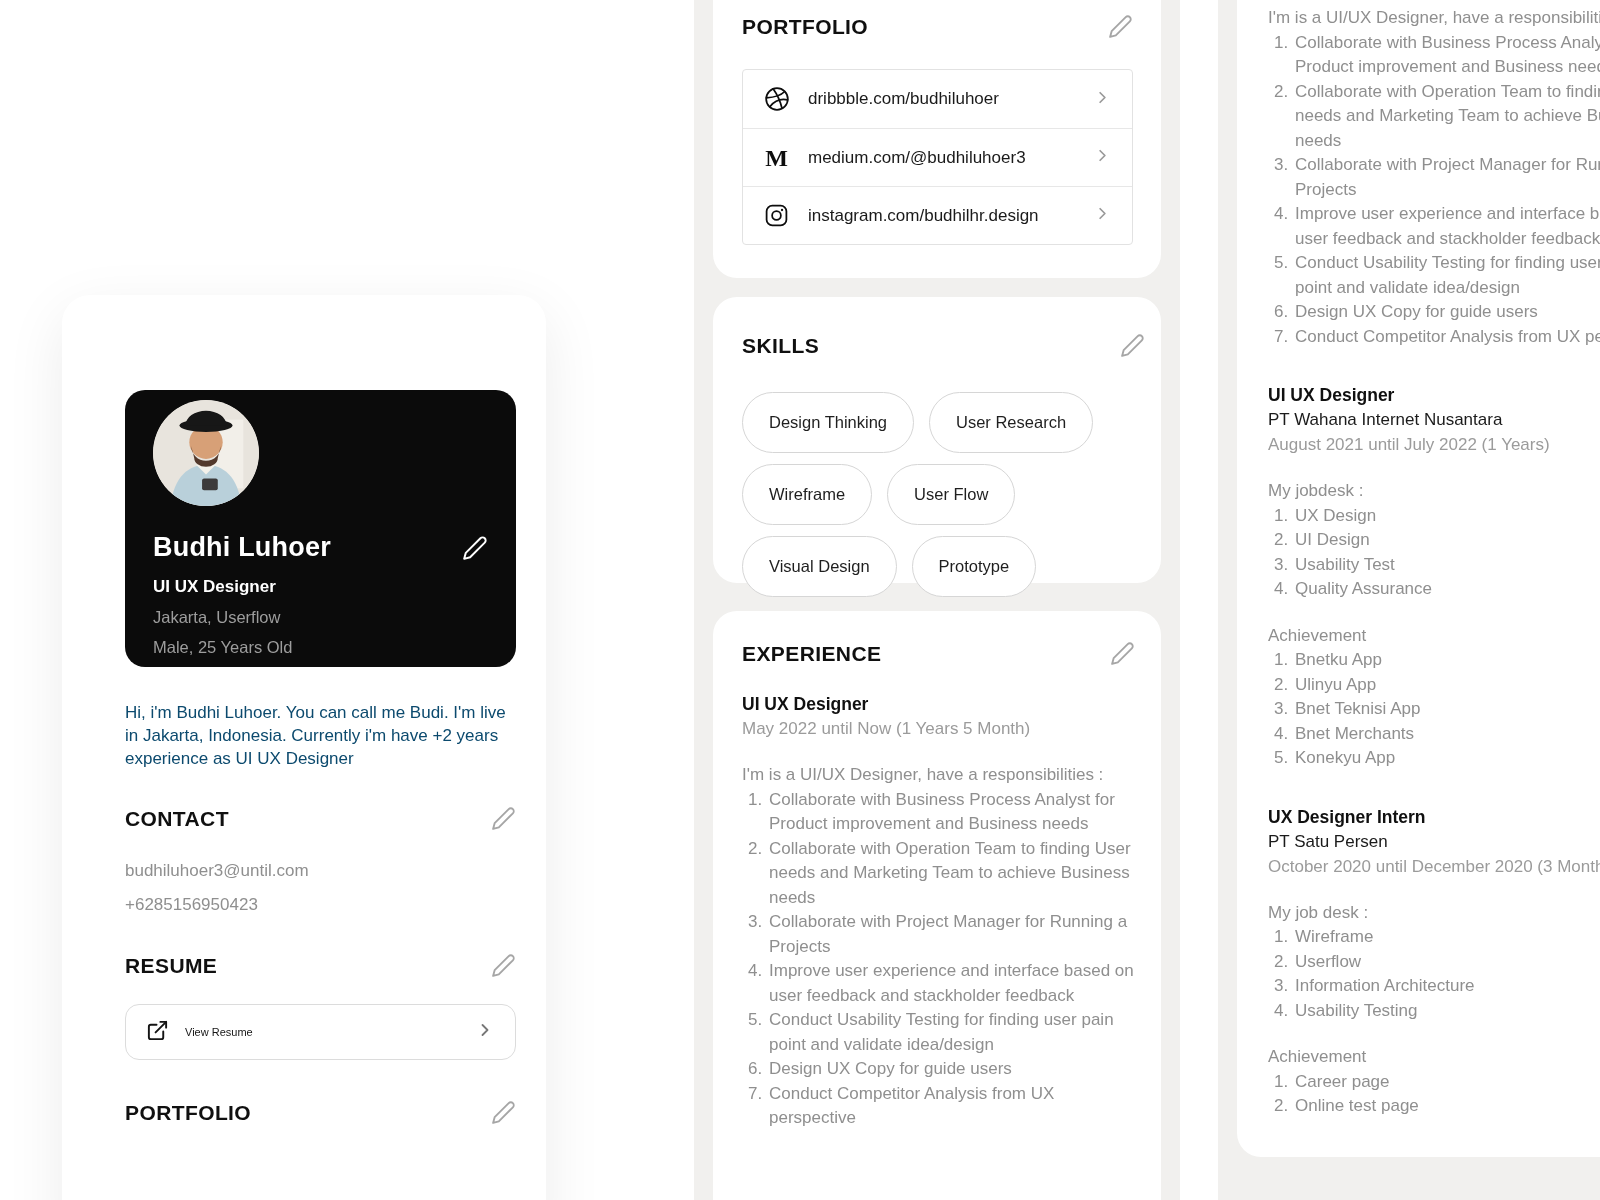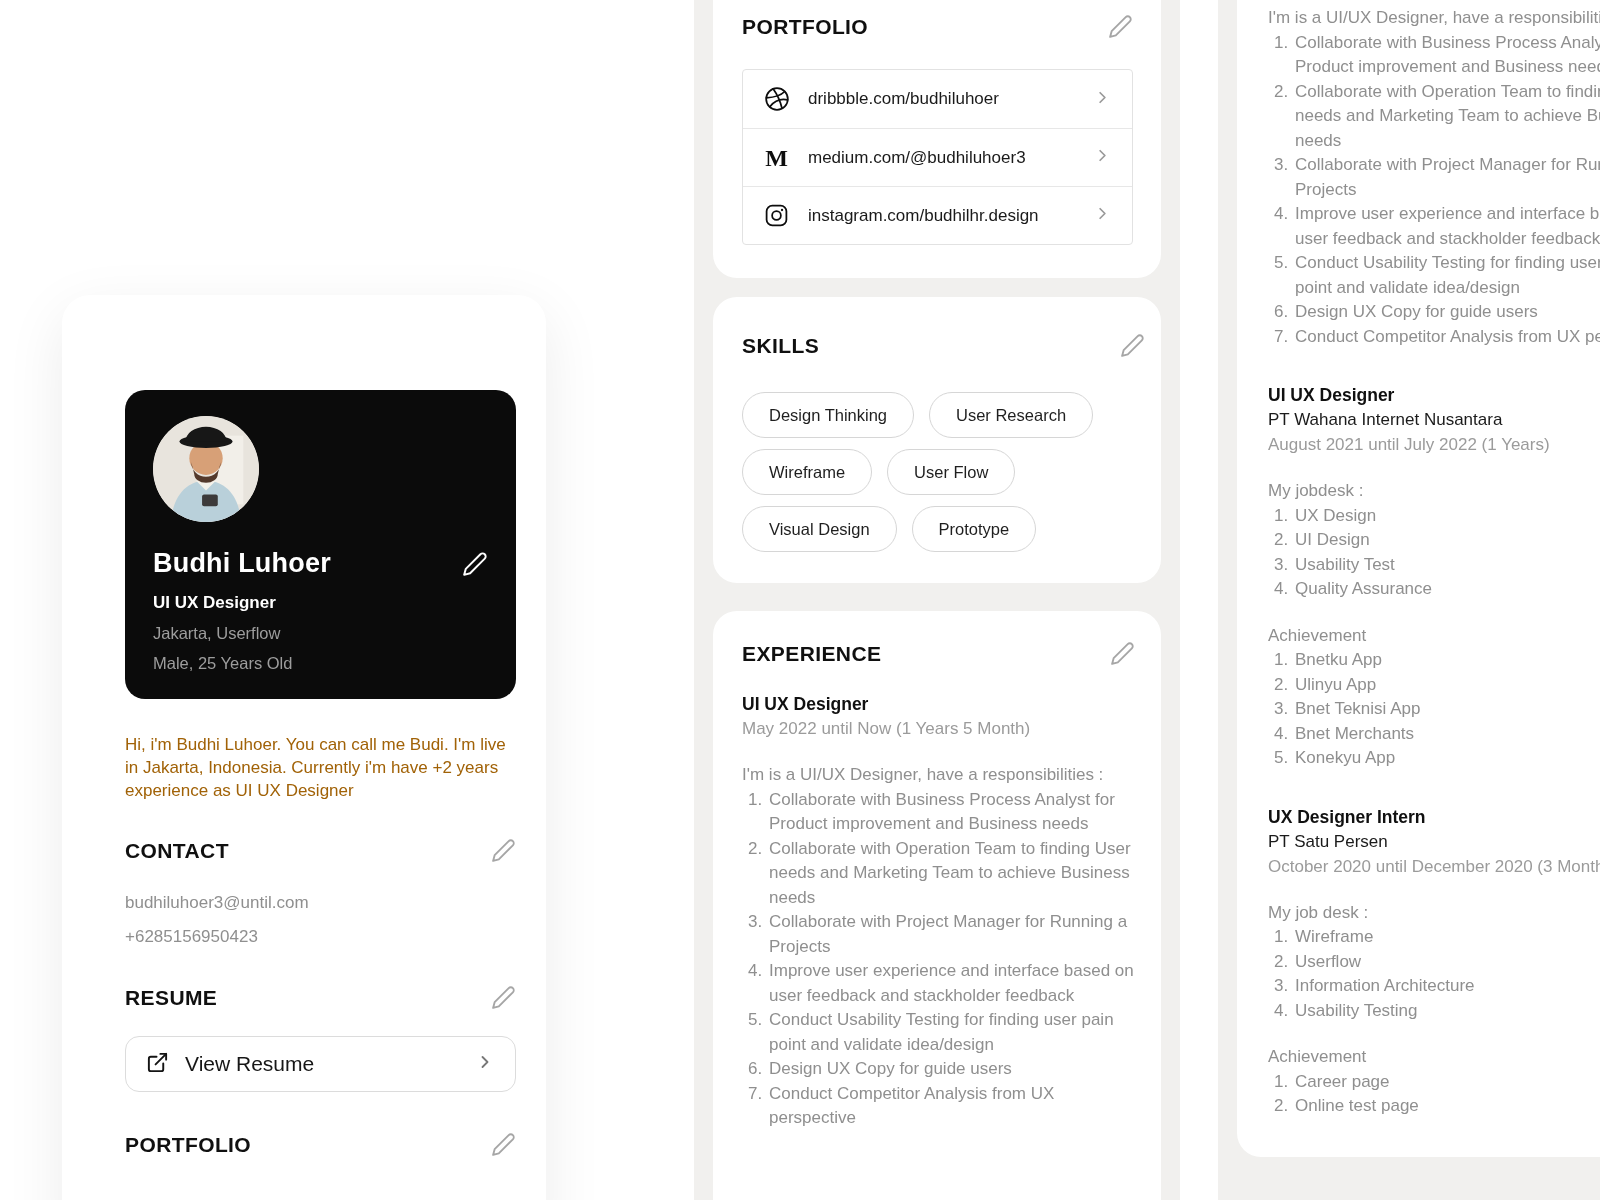--- a/index.html
+++ b/index.html
@@ -9,41 +9,41 @@
 
   
   .intro { position:absolute; left:80px; top:56px; }
   .intro .t-line { font-size:42px; font-weight:500; line-height:50px; letter-spacing:-0.5px; color:#141414; }
   .intro .t-sub  { margin-top:16px; font-size:60px; font-weight:800; letter-spacing:-1px; color:#0d0d0d; }
 
   
   .left-card { position:absolute; left:62px; top:295px; width:484px; height:960px;
                background:#fff; border-radius:28px; box-shadow:0 18px 60px rgba(0,0,0,0.08);
                padding:95px 30px 0 63px; }
-  .black-card { background:#0b0b0b; border-radius:20px; padding:26px 28px; color:#fff; }
+  .black-card { background:#0b0b0b; border-radius:20px; padding:10px 28px; color:#fff; }
   .avatar { width:106px; height:106px; border-radius:50%; overflow:hidden; background:#e8e4dd; }
   .avatar svg { display:block; width:100%; height:100%; }
   .name-row { display:flex; justify-content:space-between; align-items:center; margin-top:26px; }
   .p-name { font-size:27px; font-weight:700; letter-spacing:0.2px; }
   .p-role { margin-top:14px; font-size:17px; font-weight:700; }
   .p-gray { margin-top:11px; font-size:16.5px; color:#9d9d9d; }
-  .bio { margin-top:34px; font-size:17px; line-height:23px; color:#a16207; }
+  .bio { margin-top:34px; font-size:17px; line-height:23px; color:#0c4a6e; }
 
   .sec-row { display:flex; justify-content:space-between; align-items:center; }
   .sec-head { font-size:21px; font-weight:700; letter-spacing:0.4px; color:#101010; }
   .mt-contact { margin-top:36px; }
   .mt-resume  { margin-top:38px; }
   .mt-portfolio { margin-top:40px; }
   .contact-line { font-size:17px; color:#8f8f8f; }
   .contact-line.first { margin-top:30px; }
   .contact-line.second { margin-top:14px; }
 
   .resume-btn { margin-top:26px; height:56px; border:1px solid #dcdcdc; border-radius:14px;
                 display:flex; align-items:center; padding:0 20px; background:#fff; cursor:pointer; }
-  .resume-btn .lbl { margin-left:16px; font-size:21px; color:#161616; }
+  .resume-btn .lbl { margin-left:16px; font-size:11px; color:#161616; }
   .resume-btn .chev { margin-left:auto; }
 
   
   .panel { position:absolute; top:0; height:1200px; background:#f1f0ee; }
   #panel-mid { left:694px; width:486px; }
   #panel-right { left:1218px; width:382px; overflow:visible; }
 
   .pcard { position:absolute; background:#fff; border-radius:24px; }
   #card-portfolio { left:19px; top:-44px; width:448px; height:322px; padding:58px 28px 0 29px; }
   #card-skills    { left:19px; top:297px; width:448px; height:286px; padding:36px 16px 0 29px; }
@@ -54,21 +54,21 @@
   .links-box { margin-top:30px; border:1px solid #e2e2e2; border-radius:4px; background:#fff; overflow:hidden; }
   .plink { display:flex; align-items:center; height:58px; padding:0 20px; border-top:1px solid #e7e7e7; cursor:pointer; }
   .plink:first-child { border-top:none; }
   .plink-icon { width:27px; display:flex; justify-content:center; align-items:center; }
   .m-glyph { font-family:"Liberation Serif", serif; font-weight:700; font-size:24px; color:#0d0d0d; line-height:1; }
   .plink-url { margin-left:18px; font-size:17px; color:#1a1a1a; }
   .plink .chev { margin-left:auto; }
 
   
   .pills { margin-top:34px; display:flex; flex-wrap:wrap; column-gap:15px; row-gap:11px; width:392px; }
-  .pill { display:inline-flex; align-items:center; height:46px; padding:0 26px; border:1px solid #d6d6d6;
+  .pill { display:inline-flex; align-items:center; height:61px; padding:0 26px; border:1px solid #d6d6d6;
           border-radius:999px; font-size:16.5px; color:#1f1f1f; background:#fff; white-space:nowrap; }
 
   
   .job { }
   .job-first { margin-top:26px; }
   .job-next  { margin-top:34px; }
   .job-title { font-size:17.5px; font-weight:700; color:#101010; line-height:24px; }
   .job-co    { font-size:17px; color:#1b1b1b; line-height:24px; margin-top:1px; }
   .job-date  { font-size:17px; color:#9b9b9b; line-height:24px; margin-top:1px; }
   .gtext { font-size:17px; color:#8f8f8f; line-height:24.5px; }

